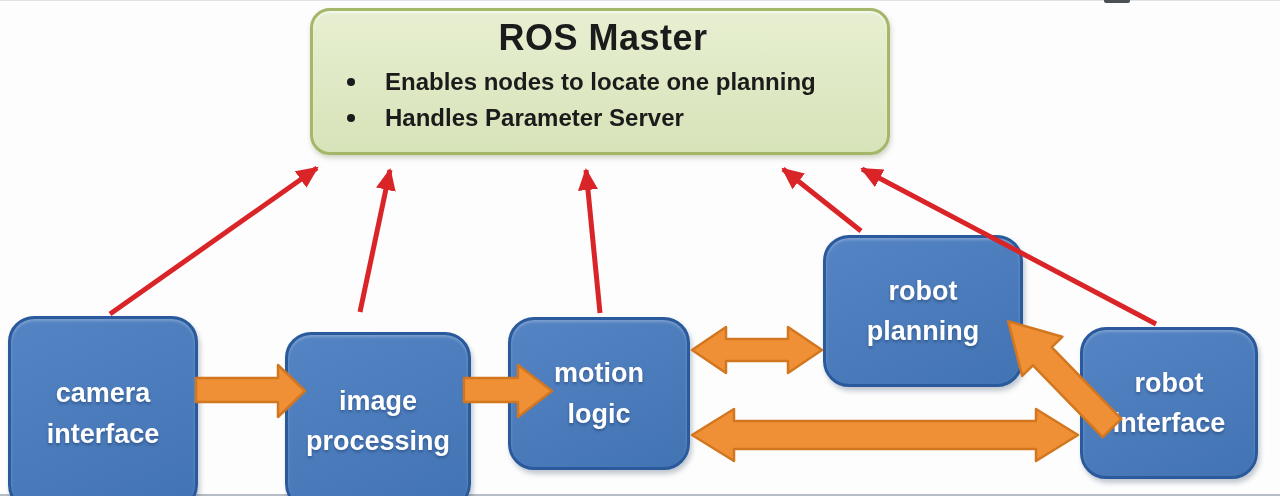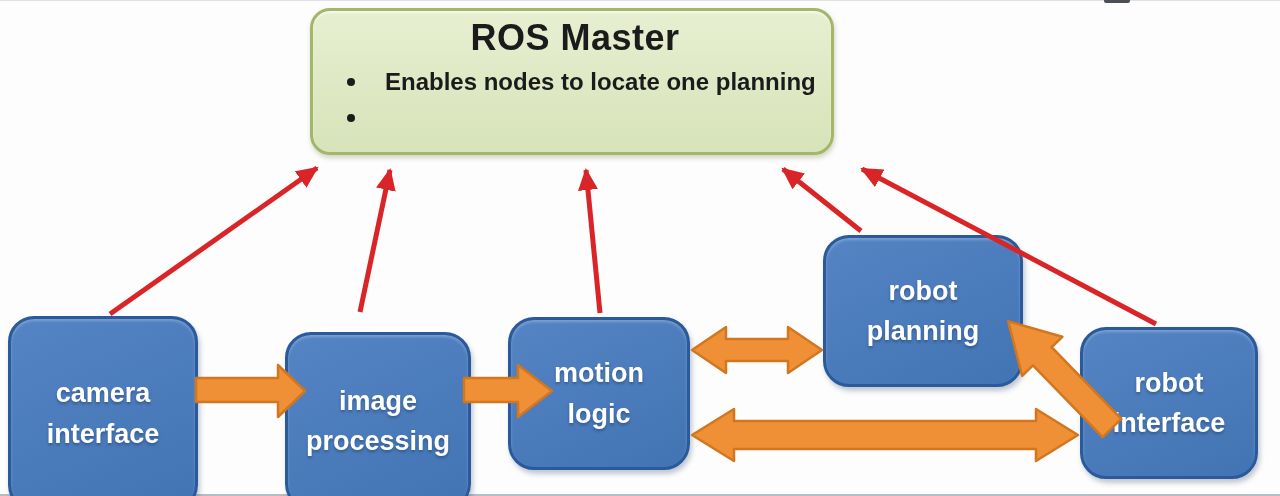--- a/index.html
+++ b/index.html
@@ -11,21 +11,21 @@
   html,body{width:1280px;height:496px;overflow:hidden;}
   body{background:var(--bg);font-family:"Liberation Sans","DejaVu Sans",sans-serif;position:relative;}
   .stage{position:absolute;inset:0;width:1280px;height:496px;}
 
   
   .top-hairline{position:absolute;left:0;top:0;width:1280px;height:1px;background:#dfe2e6;}
   .topright-dash{position:absolute;left:1104px;top:0;width:26px;height:3px;background:#4b5056;border-radius:0 0 2px 2px;}
   .bottom-hairline{position:absolute;left:0;bottom:0;width:1280px;height:2px;background:#b6bcc5;}
 
   
-  .master{position:absolute;left:310px;top:8px;width:524px;height:147px;
+  .master{position:absolute;left:310px;top:8px;width:580px;height:147px;
     background:linear-gradient(180deg,var(--master-fill) 0%,var(--master-fill2) 100%);
     border:3px solid var(--master-border);border-radius:20px;
     box-shadow:1px 3px 5px rgba(80,90,40,.25), inset 0 2px 2px rgba(255,255,255,.6);
     padding:6px 12px 0 18px;}
   .master-title{font-size:36px;font-weight:700;color:var(--master-text);text-align:center;letter-spacing:.5px;}
   .master-bullets{list-style:none;margin-top:5px;}
   .master-bullets li{position:relative;padding-left:54px;font-size:24px;font-weight:700;
     color:var(--master-text);line-height:36px;}
   .master-bullets .dot{position:absolute;left:16px;top:14px;width:8px;height:8px;border-radius:50%;
     background:var(--master-text);}
@@ -59,20 +59,21 @@
 
   <div class="master">
     <div class="master-title">ROS Master</div>
     <ul class="master-bullets">
       <li>
         <span class="dot"></span>
         <span>Enables nodes to locate one planning</span>
       </li>
       <li>
         <span class="dot"></span>
+        <span>Handles Parameter Server</span>
       </li>
     </ul>
   </div>
 
   <div class="node" id="node-camera">
     <div class="node-label">camera interface</div>
   </div>
   <div class="node" id="node-image">
     <div class="node-label">image processing</div>
   </div>

